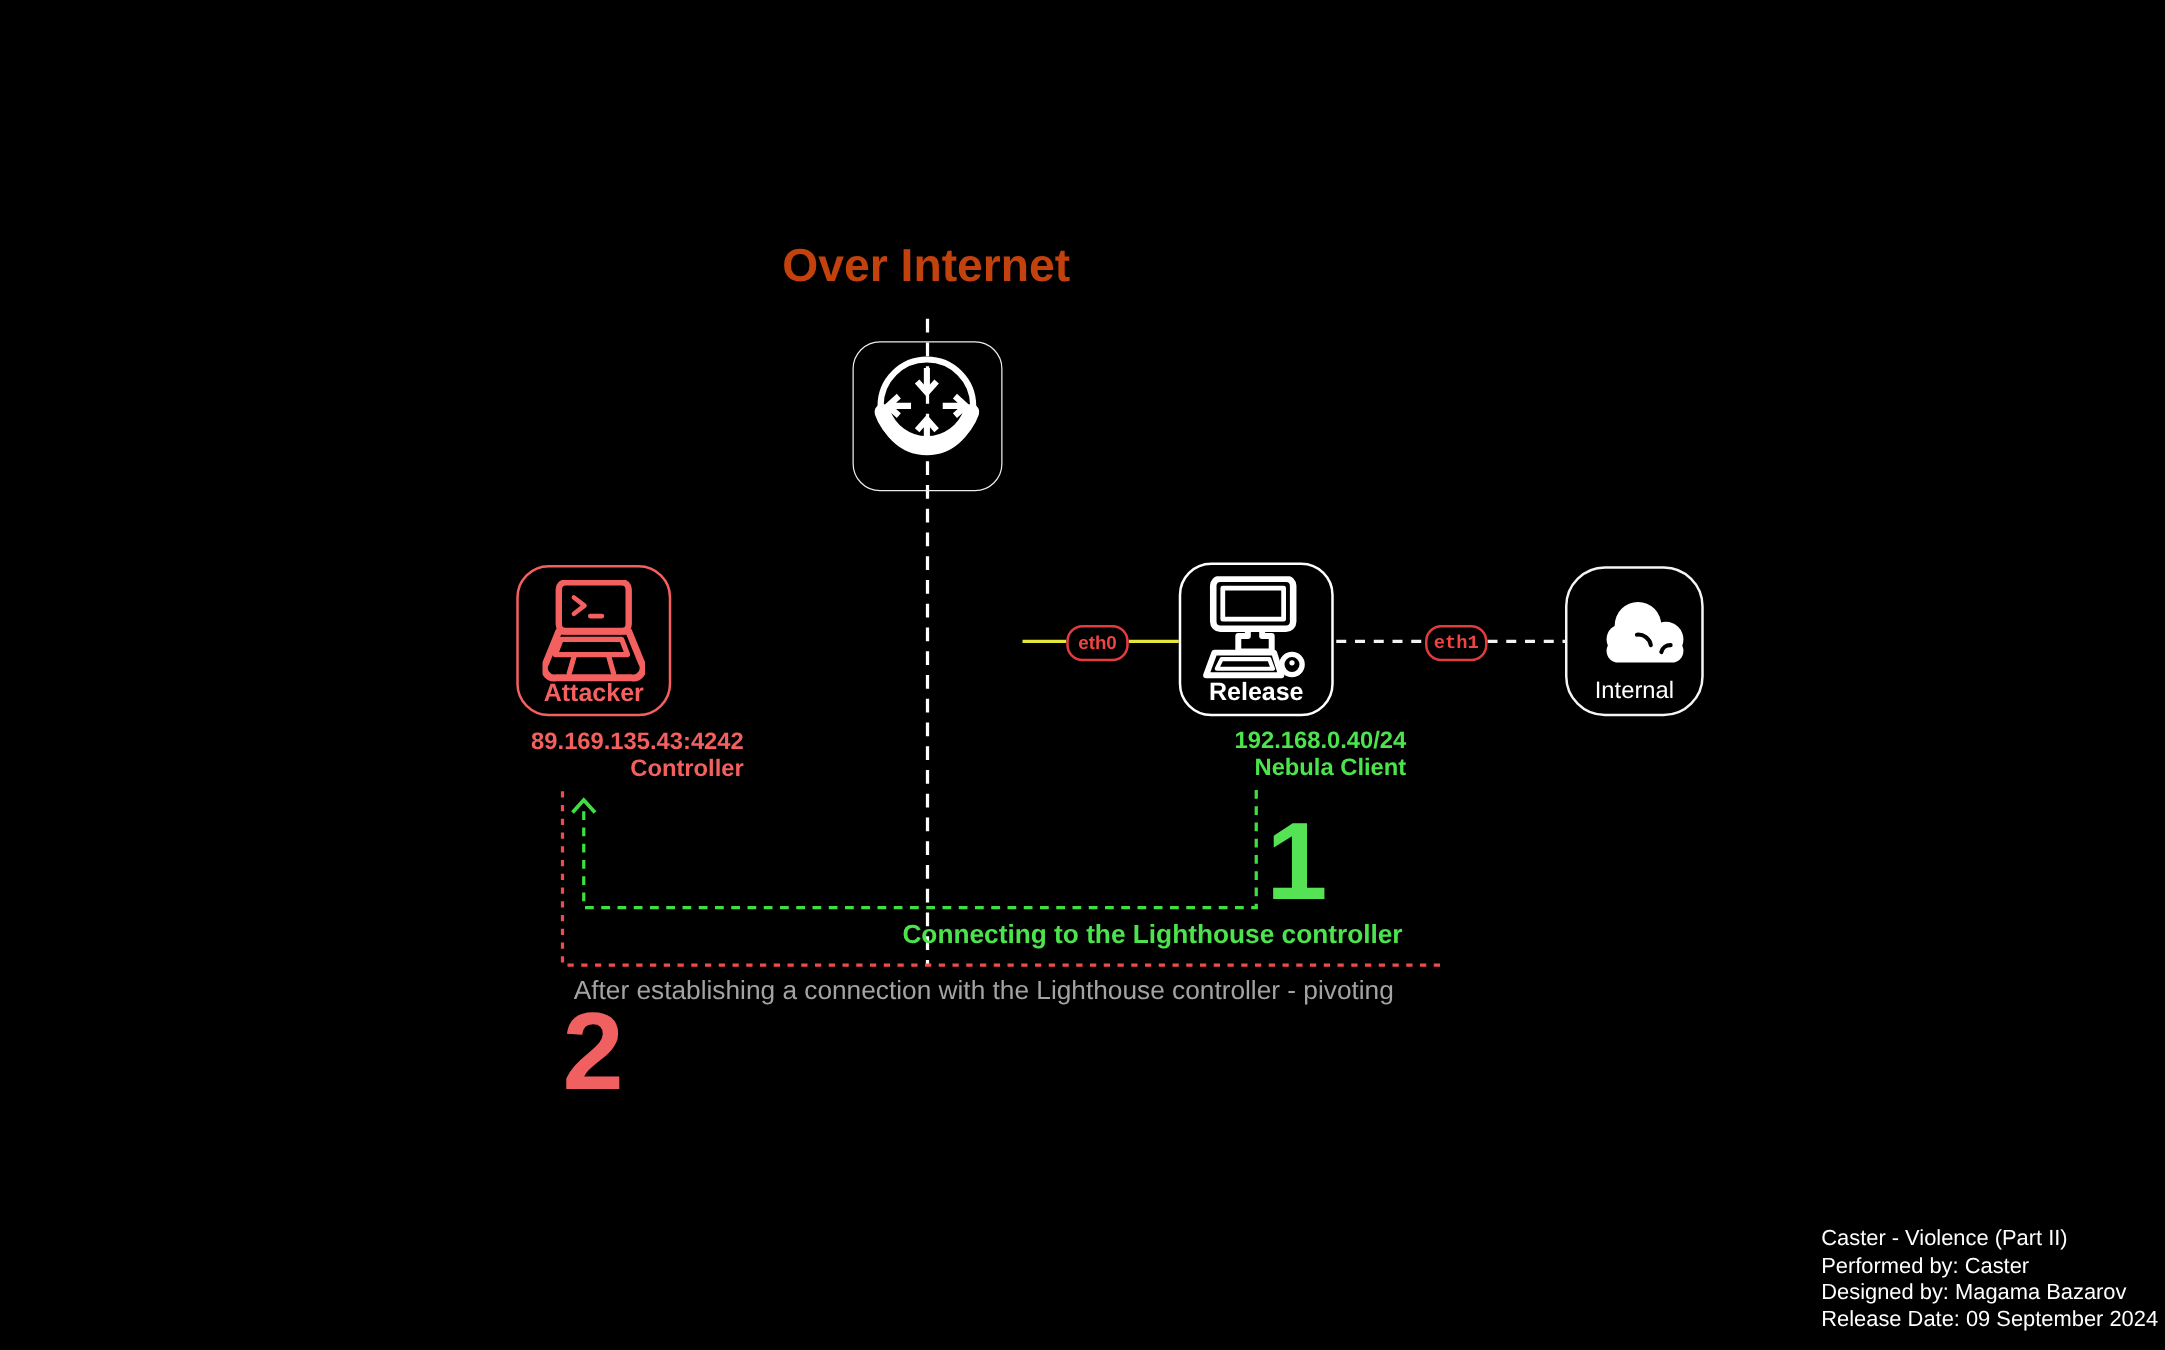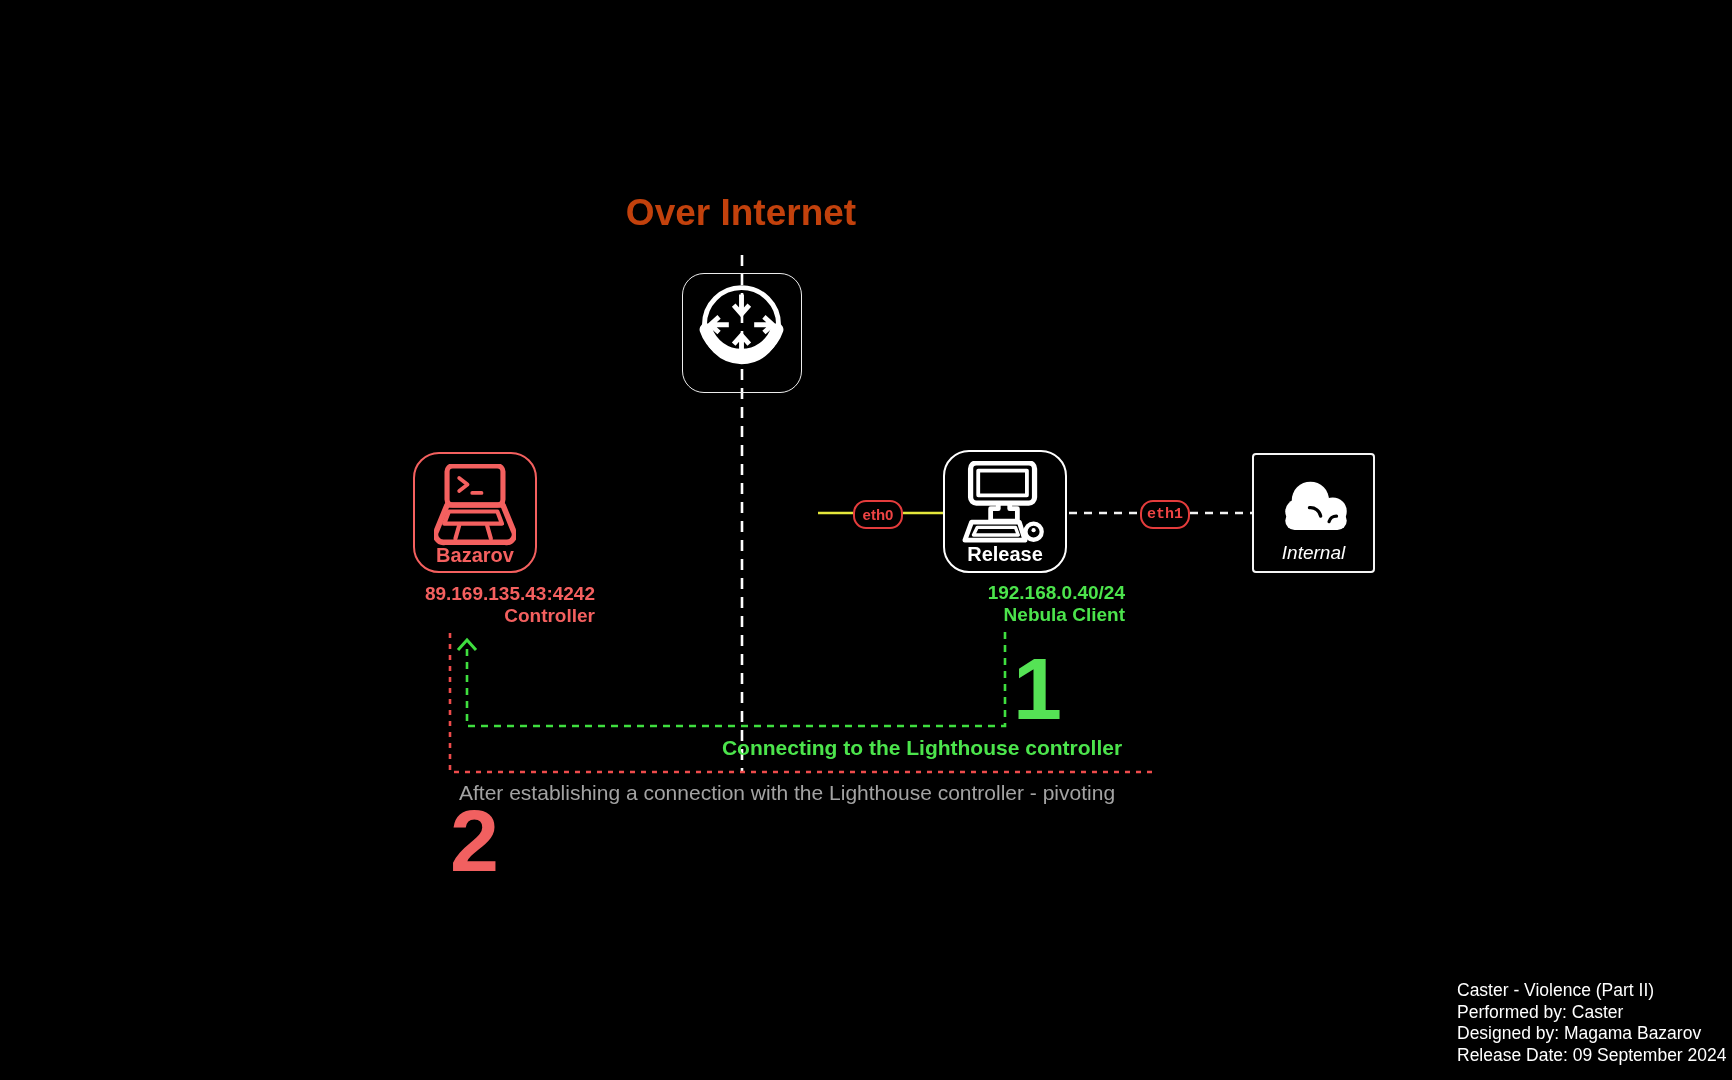--- a/index.html
+++ b/index.html
@@ -27,22 +27,22 @@
   #attacker-node .node-label { position:absolute; bottom:4px; width:100%; text-align:center;
     color:#f4605f; font-size:20px; font-weight:600; }
 
   
   #victim-node { left:943px; top:450px; width:124px; height:123px;
     border:2.5px solid #ffffff; border-radius:26px; }
   #victim-node .node-label { position:absolute; bottom:5px; width:100%; text-align:center;
     color:#ffffff; font-size:20px; font-weight:600; }
 
   
-  #internal-node { left:1252px; top:453px; width:123px; height:120px;
-    border:2px solid #f5f5f5; border-radius:4px;font-style:italic; }
+  #internal-node { left:1252px; top:453px; width:111px; height:120px;
+    border:2px solid #f5f5f5; border-radius:32px; }
   #internal-node .node-label { position:absolute; bottom:7px; width:100%; text-align:center;
     color:#ffffff; font-size:19px; font-weight:500; }
 
   .node-caption { position:absolute; z-index:2; text-align:right; width:240px;
     font-size:19px; font-weight:600; line-height:22px; white-space:nowrap; }
   #attacker-caption { left:355px; top:583px; color:#f4605f; }
   #victim-caption   { left:885px; top:582px; color:#4ce44c; }
 
   .eth-badge { position:absolute; z-index:3; width:50px; height:29px; background:#000;
     border:2.5px solid #e43c3c; border-radius:13px; color:#ef4444;
@@ -88,21 +88,21 @@
 </div>
 
 <div id="attacker-node" class="node">
   <svg width="82" height="82" viewBox="0 0 88 88" style="position:absolute;left:19px;top:10px" xmlns="http://www.w3.org/2000/svg" fill="none" stroke="#f4605f" stroke-linejoin="round" stroke-linecap="round">
     <rect x="14" y="2" width="60" height="42" rx="6" stroke-width="5.5"></rect>
     <path d="M27 15 l9 7 -9 7 M41 31 h10" stroke-width="4"></path>
     <path d="M14 44 H74 L85 71 A8.5 8.5 0 0 1 76.5 84 H11.5 A8.5 8.5 0 0 1 3 71 Z" stroke-width="6"></path>
     <path d="M16 51 H68 L73 64 H11 Z" stroke-width="4.5"></path>
     <path d="M27 66 L23 80 M57 66 L61 80" stroke-width="4.5"></path>
   </svg>
-  <div class="node-label">Bazarov</div>
+  <div class="node-label">Attacker</div>
 </div>
 
 <div id="attacker-caption" class="node-caption">
   <div>89.169.135.43:4242</div>
   <div>Controller</div>
 </div>
 
 <div id="eth0-badge" class="eth-badge">
   <span>eth0</span>
 </div>

